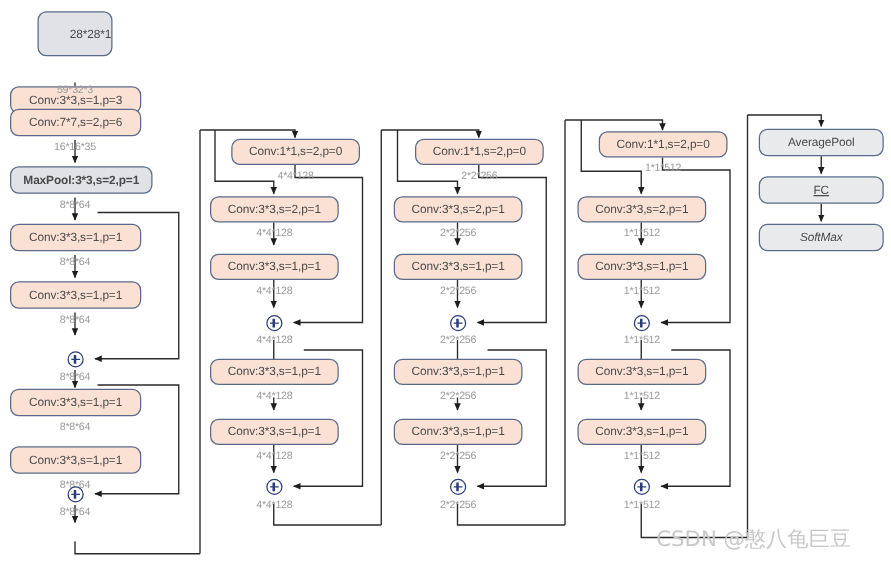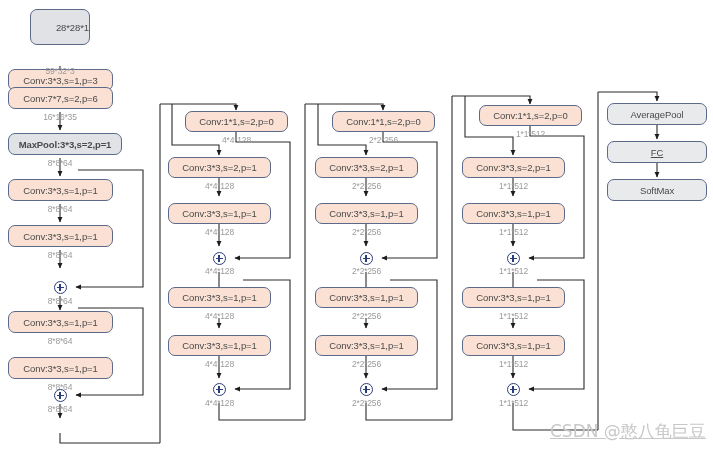--- a/index.html
+++ b/index.html
@@ -299,21 +299,21 @@
 
   <div class="plus" style="left:506.5px; top:383px;"></div>
   <div class="dimlabel" style="left:464px; top:398px; width:99px;"><span>1*1*512</span></div>
 
   <div class="node plain" style="left:607px; top:103px; width:100px; height:22px;">
     <span>AveragePool</span>
   </div>
   <div class="node plain" style="left:607px; top:141px; width:100px; height:22px;text-decoration:underline;">
     <span>FC</span>
   </div>
-  <div class="node plain" style="left:607px; top:179px; width:100px; height:22px;">
+  <div class="node plain" style="left:607px; top:179px; width:100px; height:22px;font-style:italic;">
     <span>SoftMax</span>
   </div>
 
-  <div class="watermark" style="left:550px; top:420px;text-decoration:underline;">
+  <div class="watermark" style="left:525px; top:420px;">
     <span>CSDN @憨八龟巨豆</span>
   </div>
 
 </div>
 
 </body></html>

